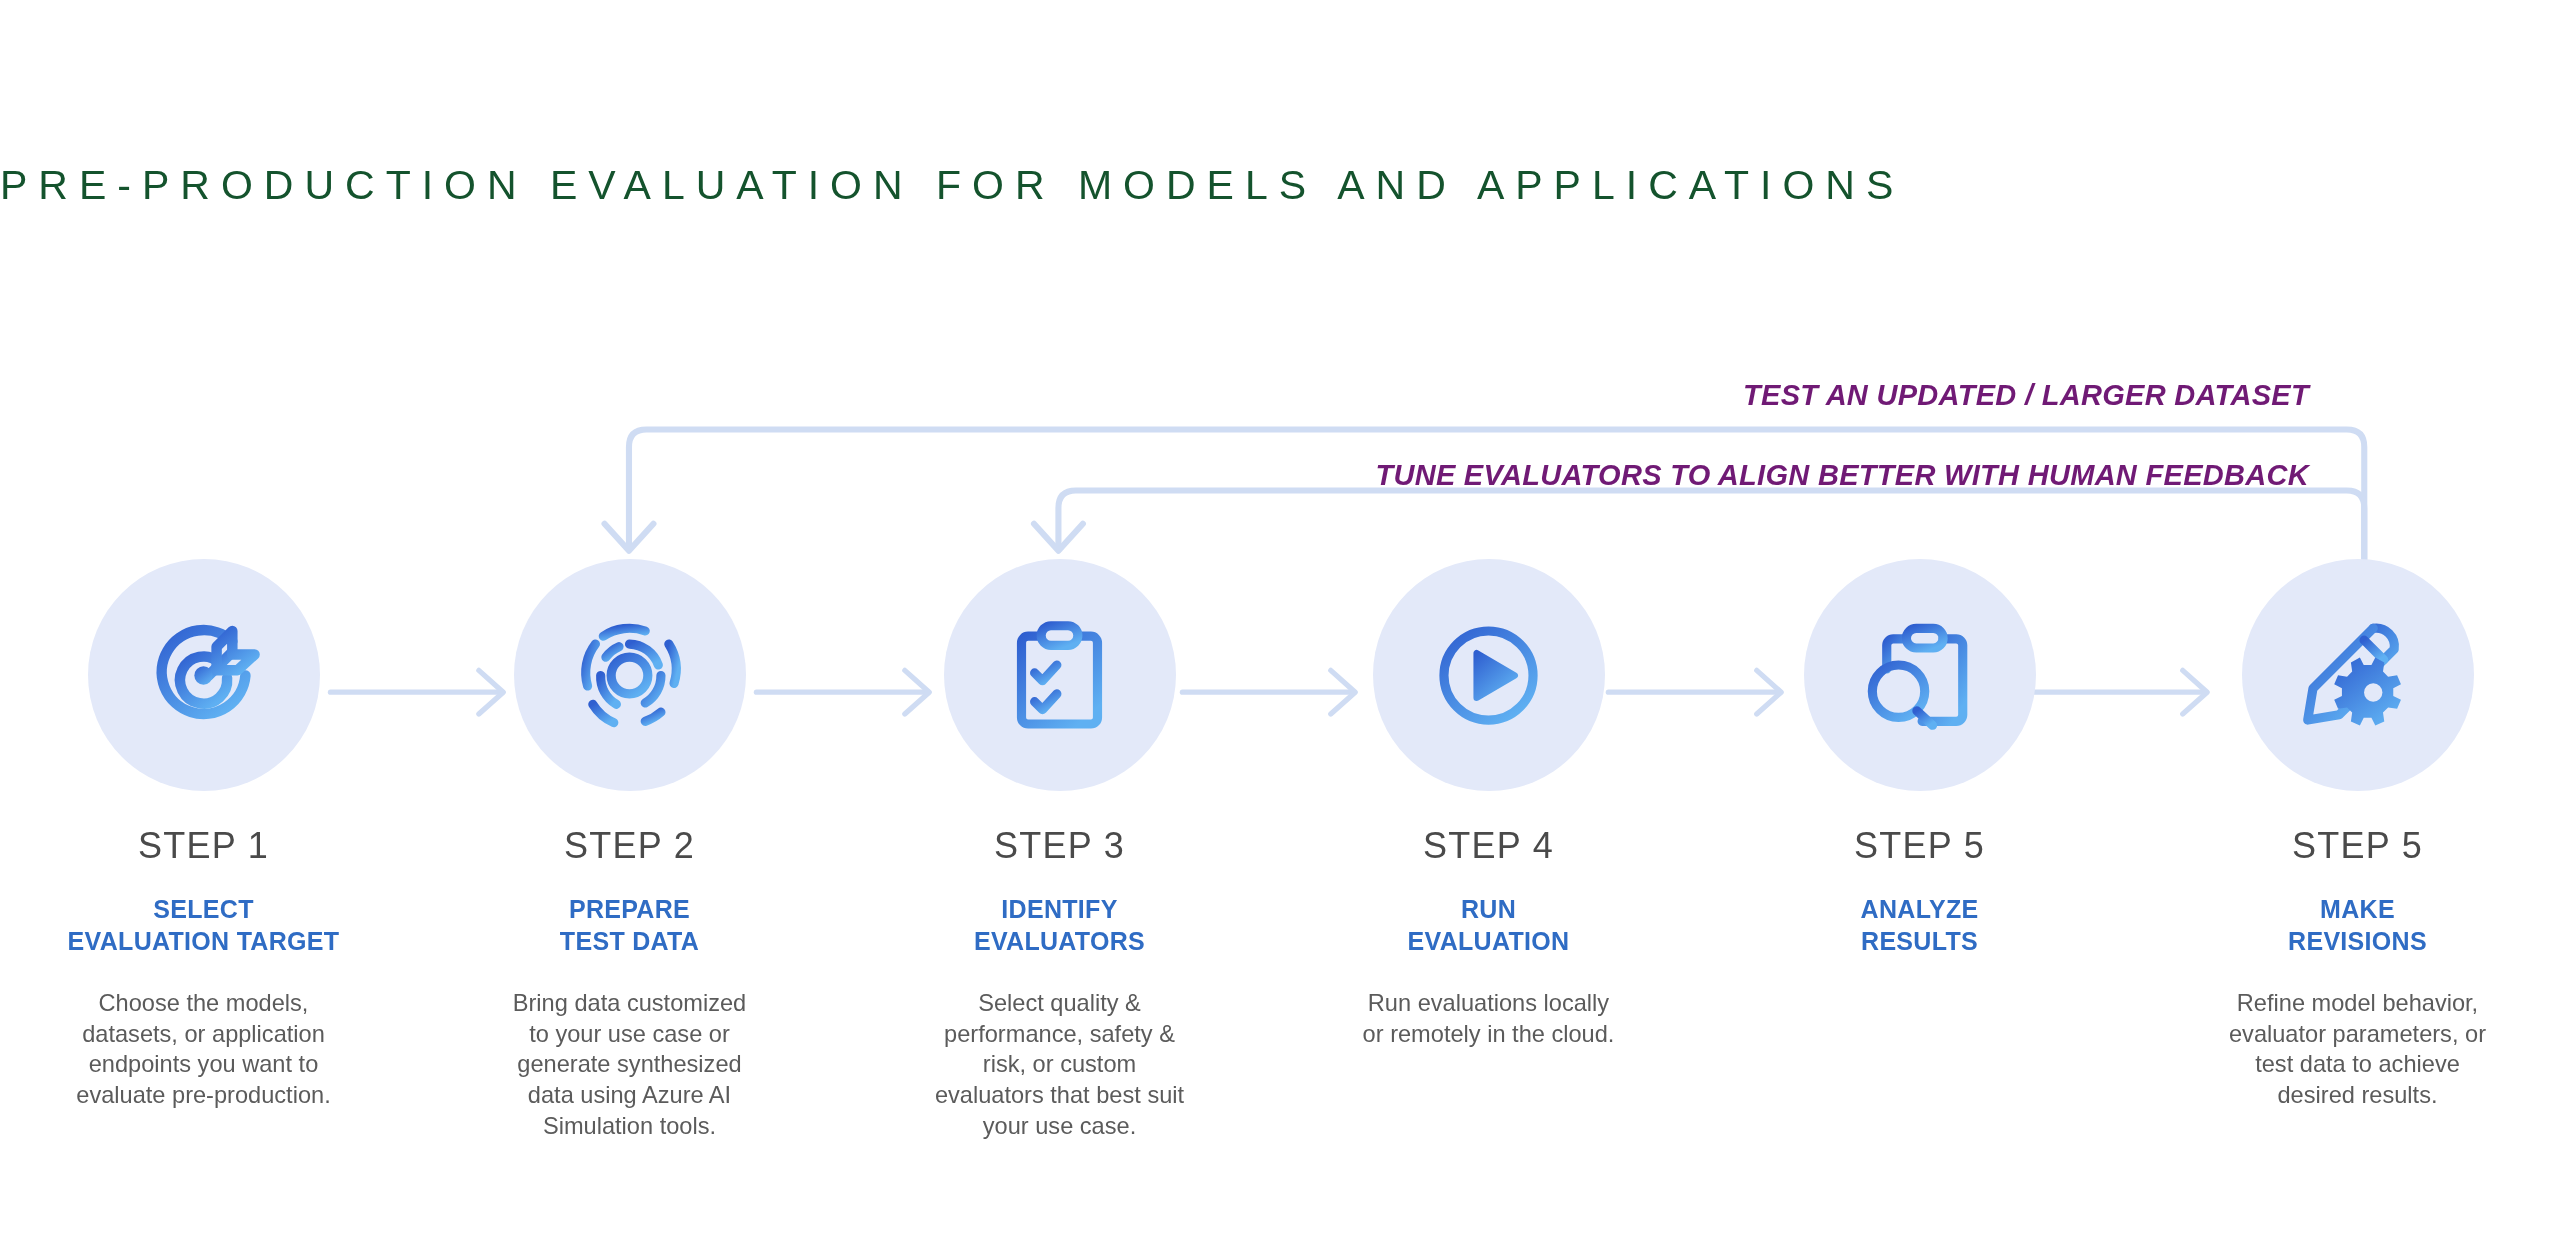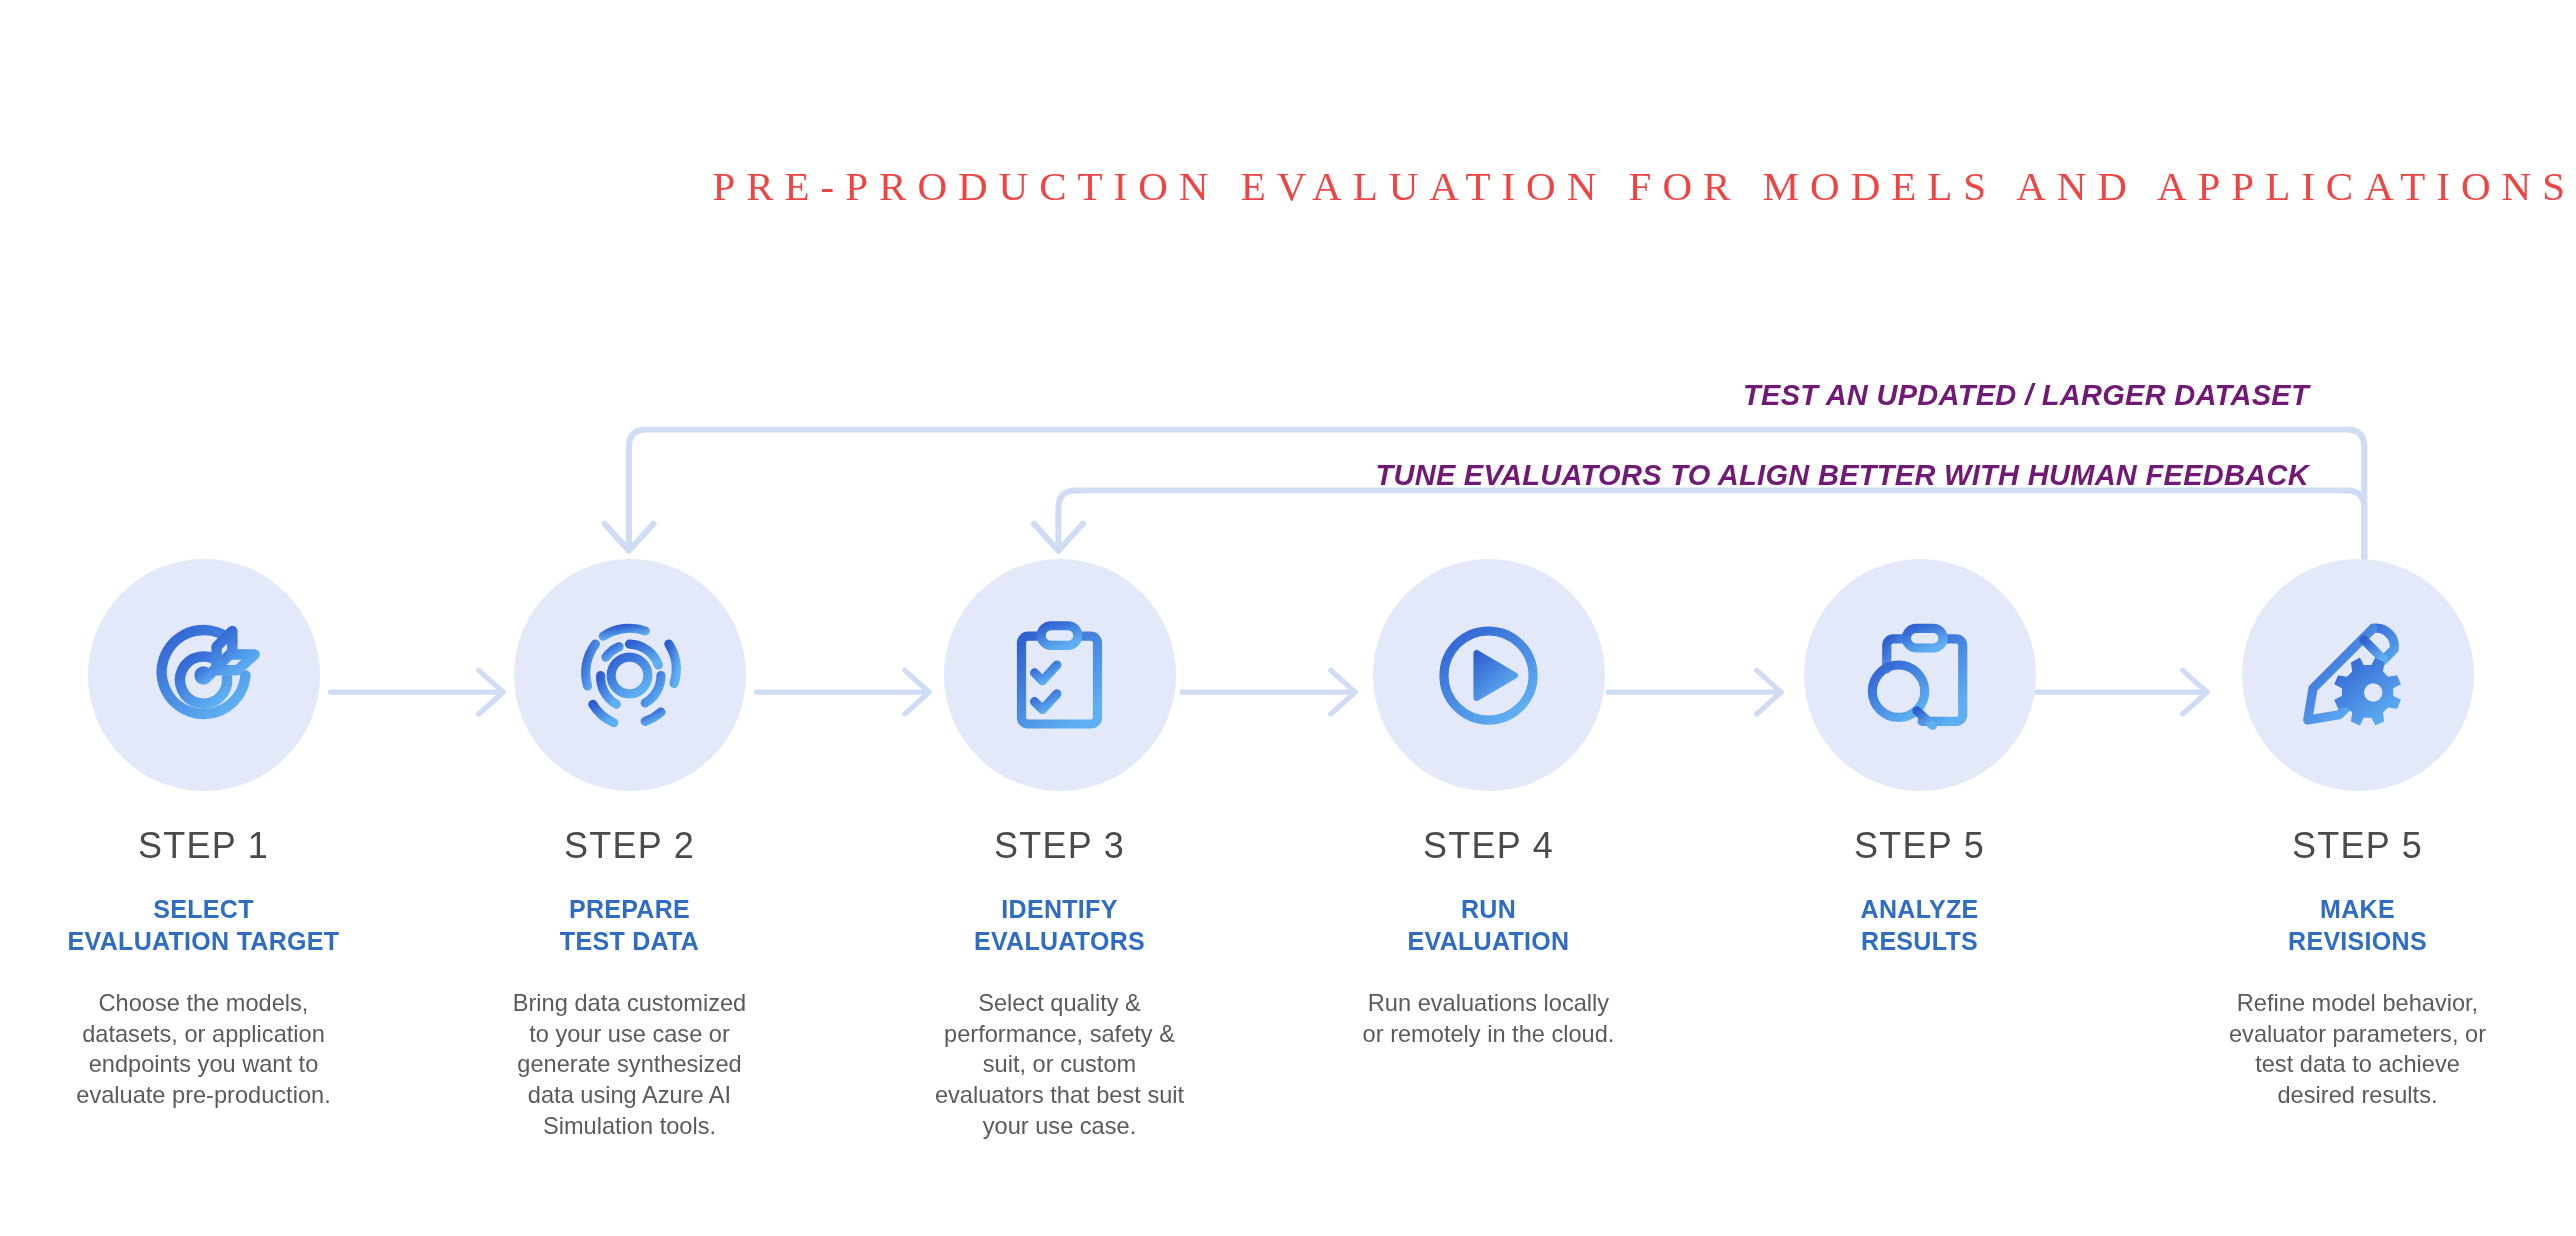--- a/index.html
+++ b/index.html
@@ -14,27 +14,26 @@
     overflow: hidden;
     position: relative;
   }
 
   
   .page-title {
     position: absolute;
     top: 162px;
     left: 0;
     width: 2576px;
-    text-align: right;
+    text-align: left;
     font-size: 41px;
     font-weight: 300;
     letter-spacing: 11px;
-    color: #ef4444;
+    color: #14532d;
     white-space: nowrap;
-    font-family: Liberation Serif, serif;
   }
 
   
   .loop-label {
     position: absolute;
     font-style: italic;
     font-weight: bold;
     font-size: 29px;
     letter-spacing: 0.3px;
     color: #701a75;
@@ -225,21 +224,21 @@
       </svg>
     </div>
     <div class="step-number">STEP 3</div>
     <div class="step-title">
       <span>IDENTIFY</span>
       <span>EVALUATORS</span>
     </div>
     <div class="step-desc">
       <span>Select quality &amp;</span>
       <span>performance, safety &amp;</span>
-      <span>suit, or custom</span>
+      <span>risk, or custom</span>
       <span>evaluators that best suit</span>
       <span>your use case.</span>
     </div>
   </div>
 
   <div class="step" style="left:1305px">
     <div class="step-circle">
       <svg class="step-icon" viewBox="0 0 100 100">
         <circle cx="50" cy="50" r="34" fill="none" stroke="url(#icoGrad)" stroke-width="7"></circle>
         <path d="M 41 33 L 41 67 L 70 50 Z" fill="url(#icoGrad)" stroke="url(#icoGrad)" stroke-width="5" stroke-linejoin="round"></path>

